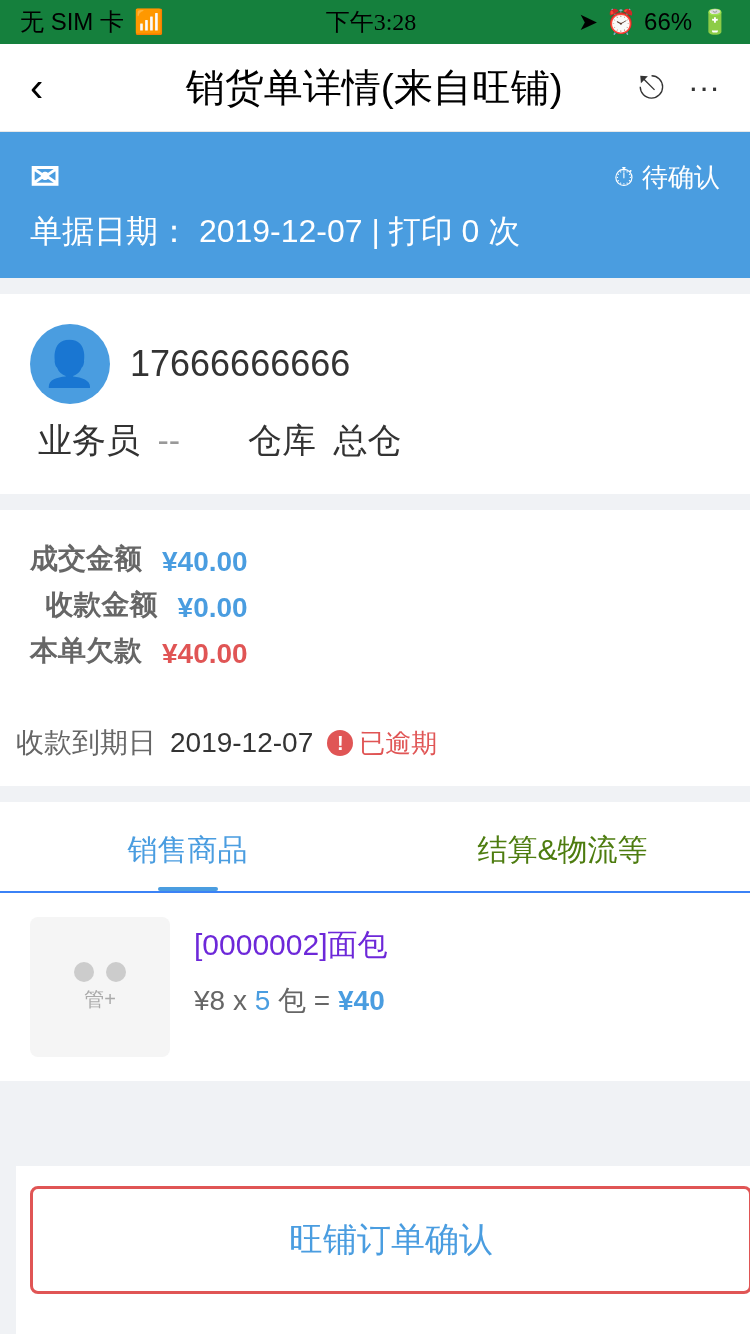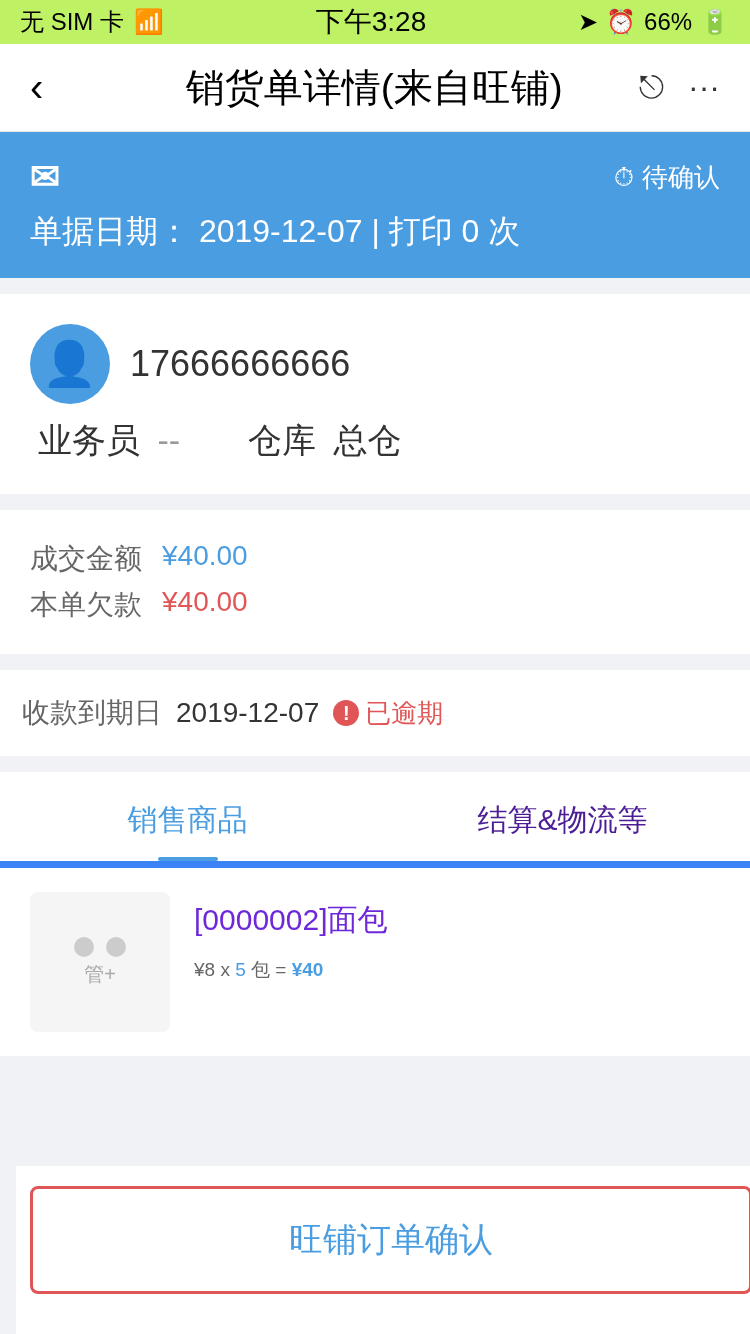--- a/index.html
+++ b/index.html
@@ -10,30 +10,30 @@
       font-family: -apple-system, 'PingFang SC', 'Helvetica Neue', sans-serif;
       background: #f0f2f5;
       font-size: 28px;
       color: #333;
     }
 
     
     .status-bar {
       width: 750px;
       height: 44px;
-      background: #bef264;
+      background: #15803d;
       display: flex;
       align-items: center;
       justify-content: space-between;
       padding: 0 20px;
       font-size: 24px;
       color: #000;
     }
     .status-left { display: flex; align-items: center; gap: 10px; }
-    .status-center { font-weight: 500; font-size: 28px; }
+    .status-center { font-weight: 500; font-size: 24px; font-family: Liberation Serif, serif; }
     .status-right { display: flex; align-items: center; gap: 8px; font-size: 24px; }
 
     
     .nav-bar {
       width: 750px;
       height: 88px;
       background: #fff;
       display: flex;
       align-items: center;
       justify-content: space-between;
@@ -164,33 +164,33 @@
     }
     .summary-types span { color: #333; margin-left: 8px; }
     .summary-right {
       display: flex;
       flex-direction: column;
       align-items: flex-end;
       gap: 8px;
     }
     .amount-row {
       display: flex;
-      align-items: flex-start;
+      align-items: flex-end;
       gap: 20px;
       font-size: 28px;
+      font-weight: bold;
     }
     .amount-label { color: #666; }
     .amount-value { color: #4a9de0; }
     .amount-value.red { color: #e05555; }
 
     
     .due-section {
       background: #fff;
-      padding: 24px 22px;
-      margin-top: 16px;
+      padding: 24px 16px;
       display: flex;
       align-items: center;
       gap: 14px;
       font-size: 28px;
       color: #666;
     }
     .due-label { color: #666; }
     .due-date { color: #333; }
     .overdue-badge {
       background: transparent;
@@ -213,28 +213,28 @@
       font-weight: bold;
     }
 
     
     .tabs-section {
       background: #fff;
       margin-top: 16px;
     }
     .tabs-row {
       display: flex;
-      border-bottom: 7px solid #3b82f6;
+      border-bottom: 2px solid #3b82f6;
     }
     .tab {
       flex: 1;
       text-align: center;
       padding: 28px 0 20px;
       font-size: 30px;
-      color: #4c1d95;
+      color: #4d7c0f;
       position: relative;
       cursor: pointer;
     }
     .tab.active {
       color: #4a9de0;
     }
     .tab.active::after {
       content: '';
       position: absolute;
       bottom: 0;
@@ -270,21 +270,21 @@
     .product-info {
       flex: 1;
       padding-top: 8px;
     }
     .product-name {
       font-size: 30px;
       color: #6d28d9;
       margin-bottom: 16px;
     }
     .product-price {
-      font-size: 19px;
+      font-size: 28px;
       color: #666;
     }
     .product-price .qty { color: #4a9de0; }
     .product-price .total { color: #4a9de0; font-weight: bold; }
 
     
     .bottom-spacer {
       height: 180px;
     }
 
@@ -396,20 +396,24 @@
       <span>总仓</span>
     </div>
   </div>
 </div>
 
 <div class="summary-section">
   <div class="summary-right">
     <div class="amount-row">
       <span class="amount-label">成交金额</span>
       <span class="amount-value">¥40.00</span>
+    </div>
+    <div class="amount-row">
+      <span class="amount-label">收款金额</span>
+      <span class="amount-value">¥0.00</span>
     </div>
     <div class="amount-row">
       <span class="amount-label">本单欠款</span>
       <span class="amount-value red">¥40.00</span>
     </div>
   </div>
 </div>
 
 <div class="due-section">
   <span class="due-label">收款到期日</span>

